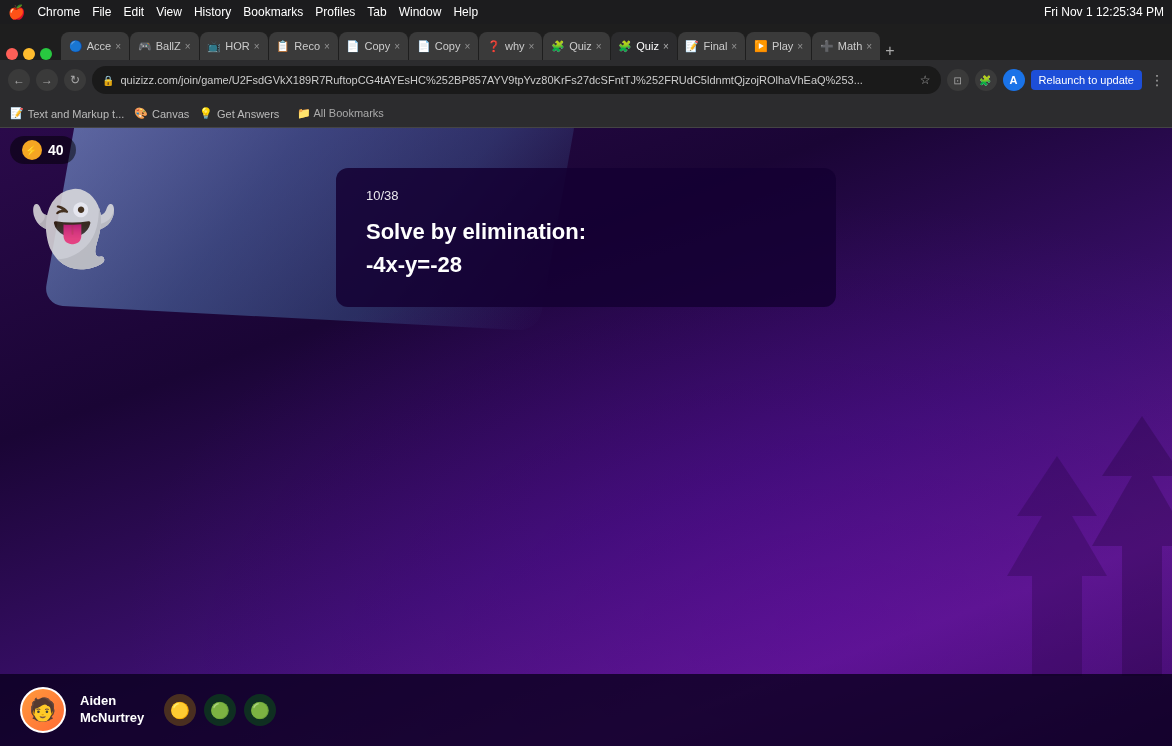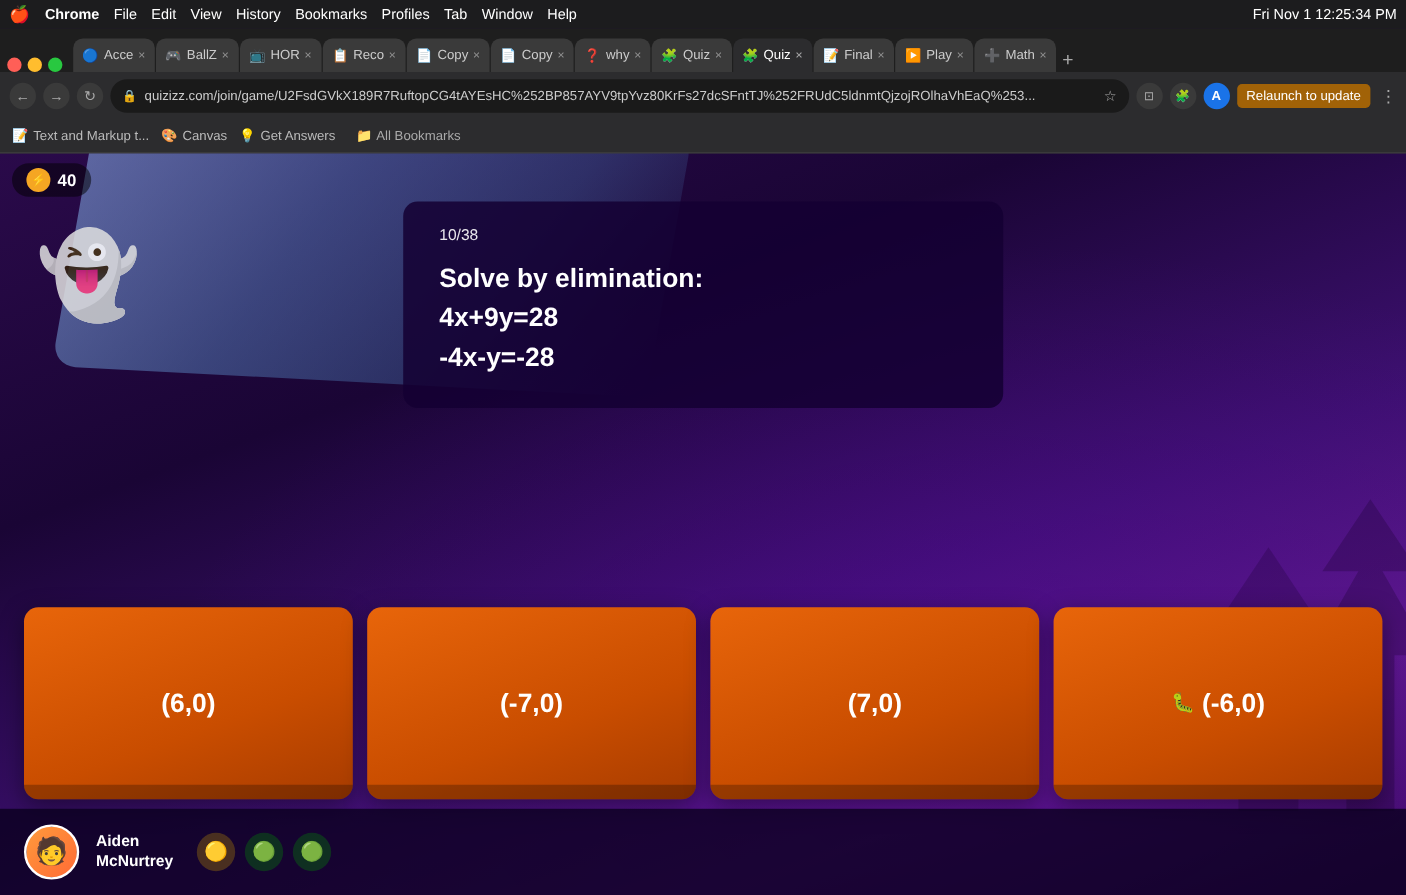--- a/index.html
+++ b/index.html
@@ -116,21 +116,21 @@
     .bookmark-item {
       font-size: 11px;
       color: #bbb;
       display: flex;
       align-items: center;
       gap: 4px;
       cursor: pointer;
     }
     .relaunch-btn {
       margin-left: auto;
-      background: #a16207;
+      background: #1d4ed8;
       color: #fff;
       border: none;
       border-radius: 4px;
       padding: 4px 8px;
       font-size: 11px;
       cursor: pointer;
     }
     .all-bookmarks {
       font-size: 11px;
       color: #aaa;
@@ -362,21 +362,21 @@
     .tl-red { background: #ff5f57; }
     .tl-yellow { background: #ffbd2e; }
     .tl-green { background: #28c840; }
   </style>
 </head>
 <body>
 
 <div class="mac-menubar">
   <div class="mac-menubar-left">
     <span class="apple-icon">🍎</span>
-    <span style="font-weight:bold">Chrome</span>
+    <span style="font-weight:normal">Chrome</span>
     <span>File</span>
     <span>Edit</span>
     <span>View</span>
     <span>History</span>
     <span>Bookmarks</span>
     <span>Profiles</span>
     <span>Tab</span>
     <span>Window</span>
     <span>Help</span>
   </div>
@@ -512,40 +512,24 @@
         <div class="score-icon">⚡</div>
         <span class="score-num">40</span>
       </div>
     </div>
 
 
     <div class="question-card">
       <div class="question-progress">10/38</div>
       <div class="question-text">
         <span class="question-line">Solve by elimination:</span>
-        <span class="question-line">4x+9y=28</span>
         <span class="question-line">-4x-y=-28</span>
       </div>
     </div>
 
-    <div class="answers-grid">
-      <button class="answer-btn">
-        <span>(6,0)</span>
-      </button>
-      <button class="answer-btn">
-        <span>(-7,0)</span>
-      </button>
-      <button class="answer-btn">
-        <span>(7,0)</span>
-      </button>
-      <button class="answer-btn">
-        <span style="font-size:16px;margin-right:6px">🐛</span>
-        <span>(-6,0)</span>
-      </button>
-    </div>
 
     <div class="player-bar">
       <div class="player-avatar">
         <span>🧑</span>
       </div>
       <div>
         <div class="player-name">Aiden</div>
         <div class="player-name">McNurtrey</div>
       </div>
       <div class="player-badges">

